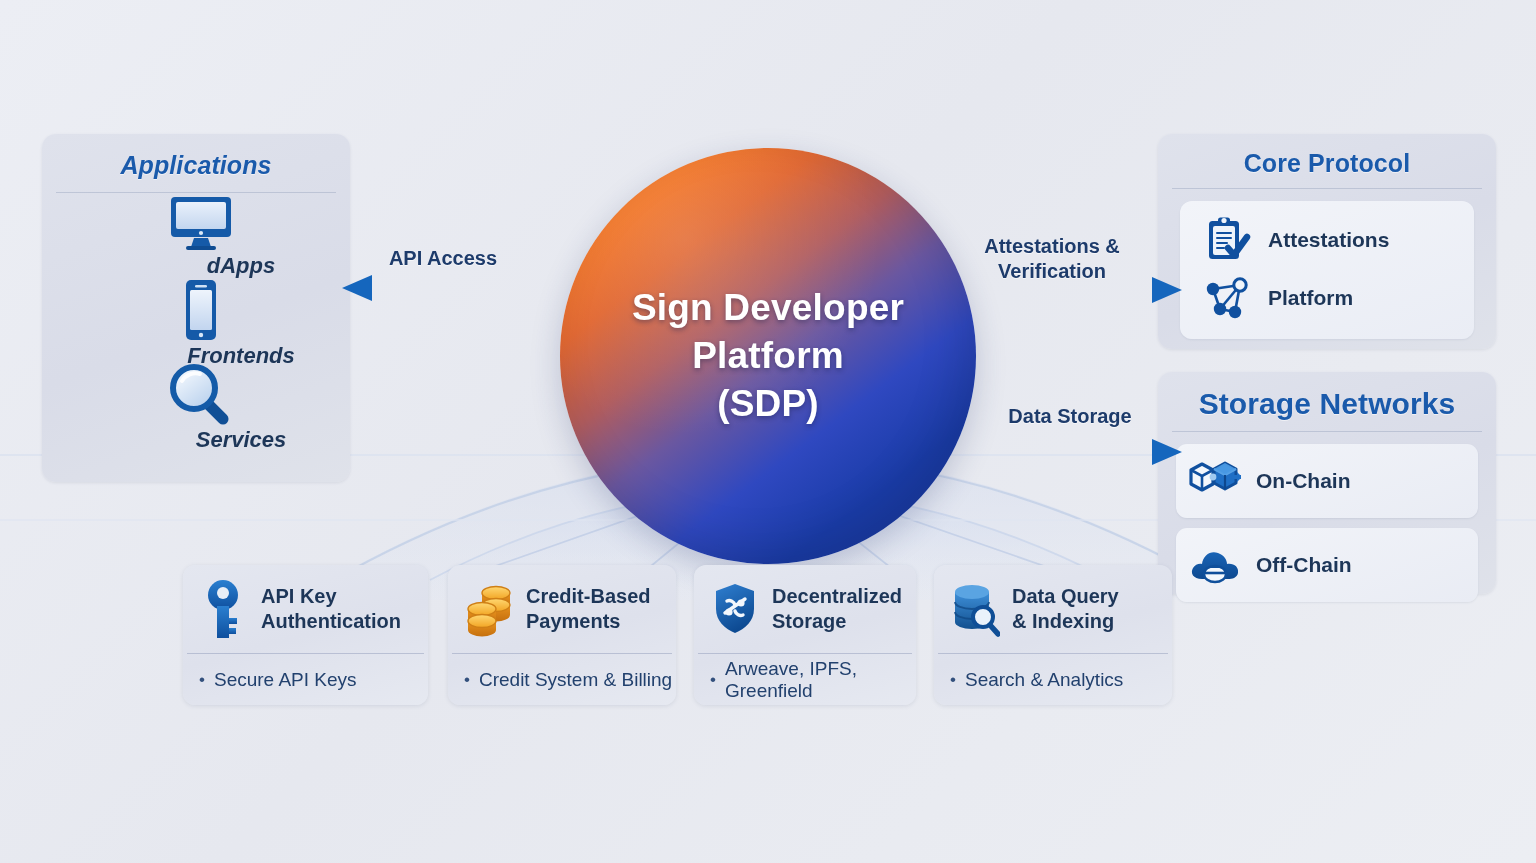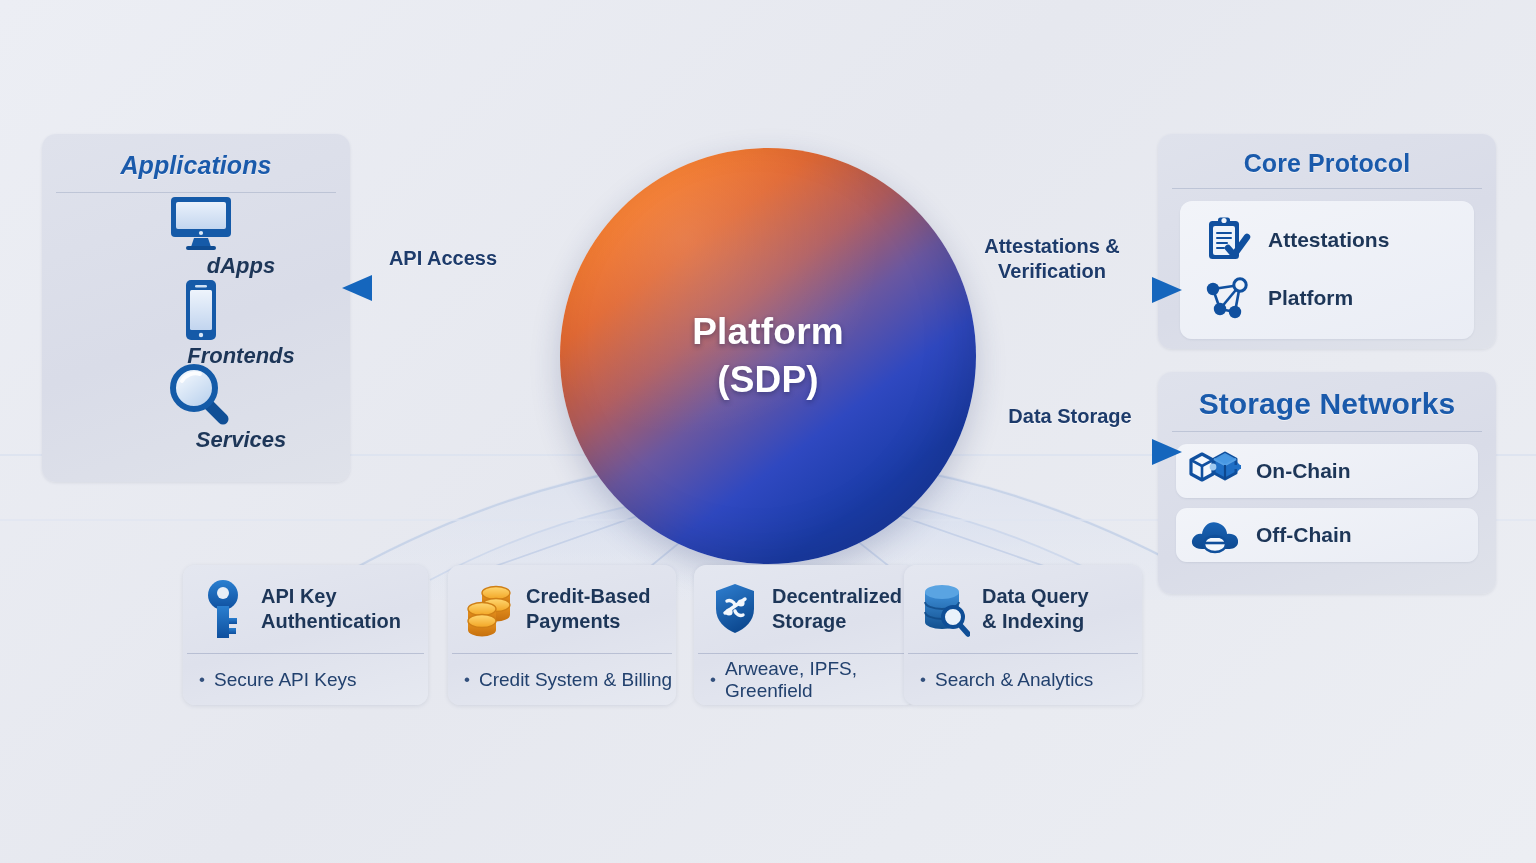--- a/index.html
+++ b/index.html
@@ -110,21 +110,21 @@
     padding: 10px 0 12px 0;
     box-shadow: 0 1px 2px rgba(70,85,120,0.09);
   }
   .subcard {
     margin: 0 18px 10px 18px;
     background: linear-gradient(160deg, #f2f4f9 0%, #e9ecf4 100%);
     border-radius: 11px;
     box-shadow: 0 1px 2px rgba(70,85,120,0.10);
     display: flex;
     align-items: center;
-    height: 54px;
+    height: 74px;
     padding-left: 12px;
   }
   .subcard:last-child { margin-bottom: 0; }
   .entry-row {
     display: flex;
     align-items: center;
     height: 58px;
     padding-left: 20px;
   }
   .entry-icon {
@@ -230,21 +230,21 @@
   }
   .fcard-bullet .dot {
     margin-right: 9px;
     font-size: 17px;
     line-height: 1;
     color: #33507d;
   }
   #fcard-1 { left: 183px; width: 245px; }
   #fcard-2 { left: 448px; width: 228px; }
   #fcard-3 { left: 694px; width: 222px; }
-  #fcard-4 { left: 904px; width: 238px; }
+  #fcard-4 { left: 934px; width: 238px; }
 </style>
 </head>
 <body>
 
 <div id="stage">
 
   <svg id="bg-deco" viewBox="0 0 1536 863">
     <defs>
       <linearGradient id="domeFill" x1="0" y1="0" x2="0" y2="1">
         <stop offset="0%" stop-color="#d4dcee" stop-opacity="0.55"></stop>
@@ -419,20 +419,21 @@
             <path d="M18 25 C21 22 31 22 34 25" fill="#0f4f9b"></path>
             <ellipse cx="26" cy="31" rx="11" ry="8" fill="none" stroke="#0f4f9b" stroke-width="2.4"></ellipse>
           </svg>
         </span>
         <span class="entry-label">Off-Chain</span>
       </div>
     </div>
   </div>
 
   <div id="sphere">
+    <div class="sphere-line">Sign Developer</div>
     <div class="sphere-line">Platform</div>
     <div class="sphere-line">(SDP)</div>
   </div>
 
   <svg style="position:absolute;left:0;top:0;width:1536px;height:863px;pointer-events:none;">
     <defs>
       <linearGradient id="gradLeft" x1="1" y1="0" x2="0" y2="0">
         <stop offset="0%" stop-color="#cfe0f4"></stop>
         <stop offset="55%" stop-color="#4a8fd4"></stop>
         <stop offset="100%" stop-color="#1566bd"></stop>

